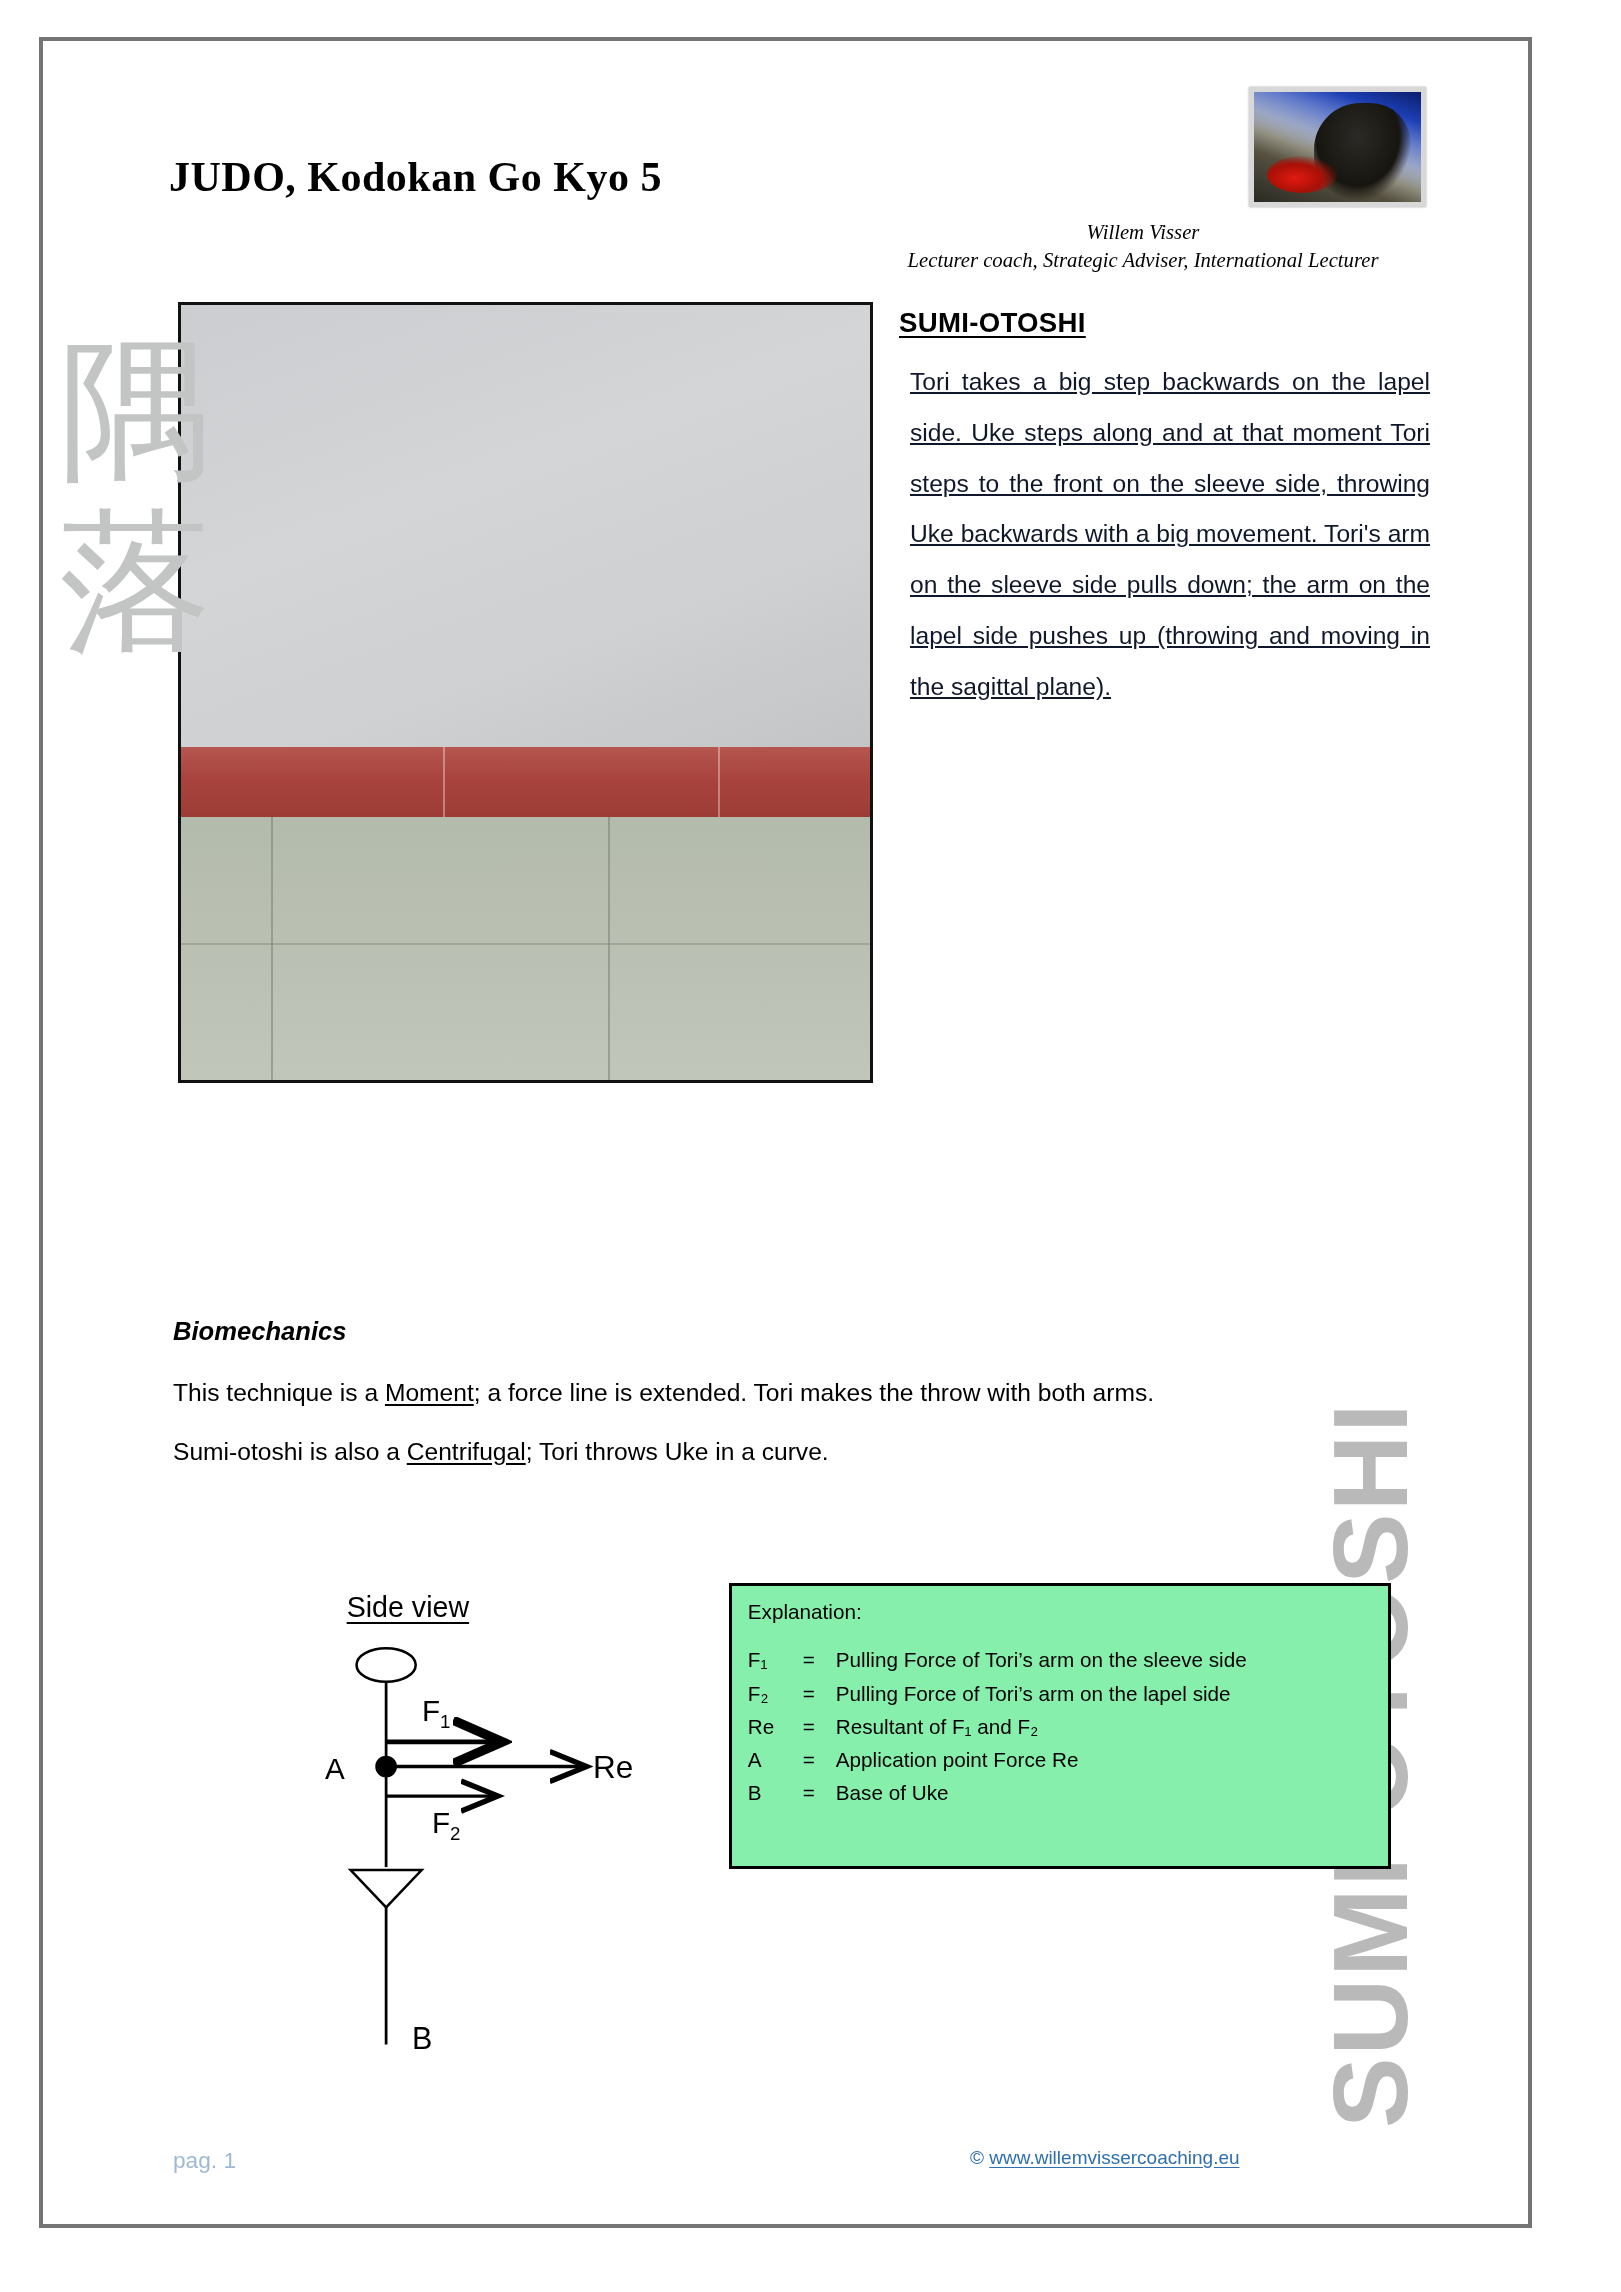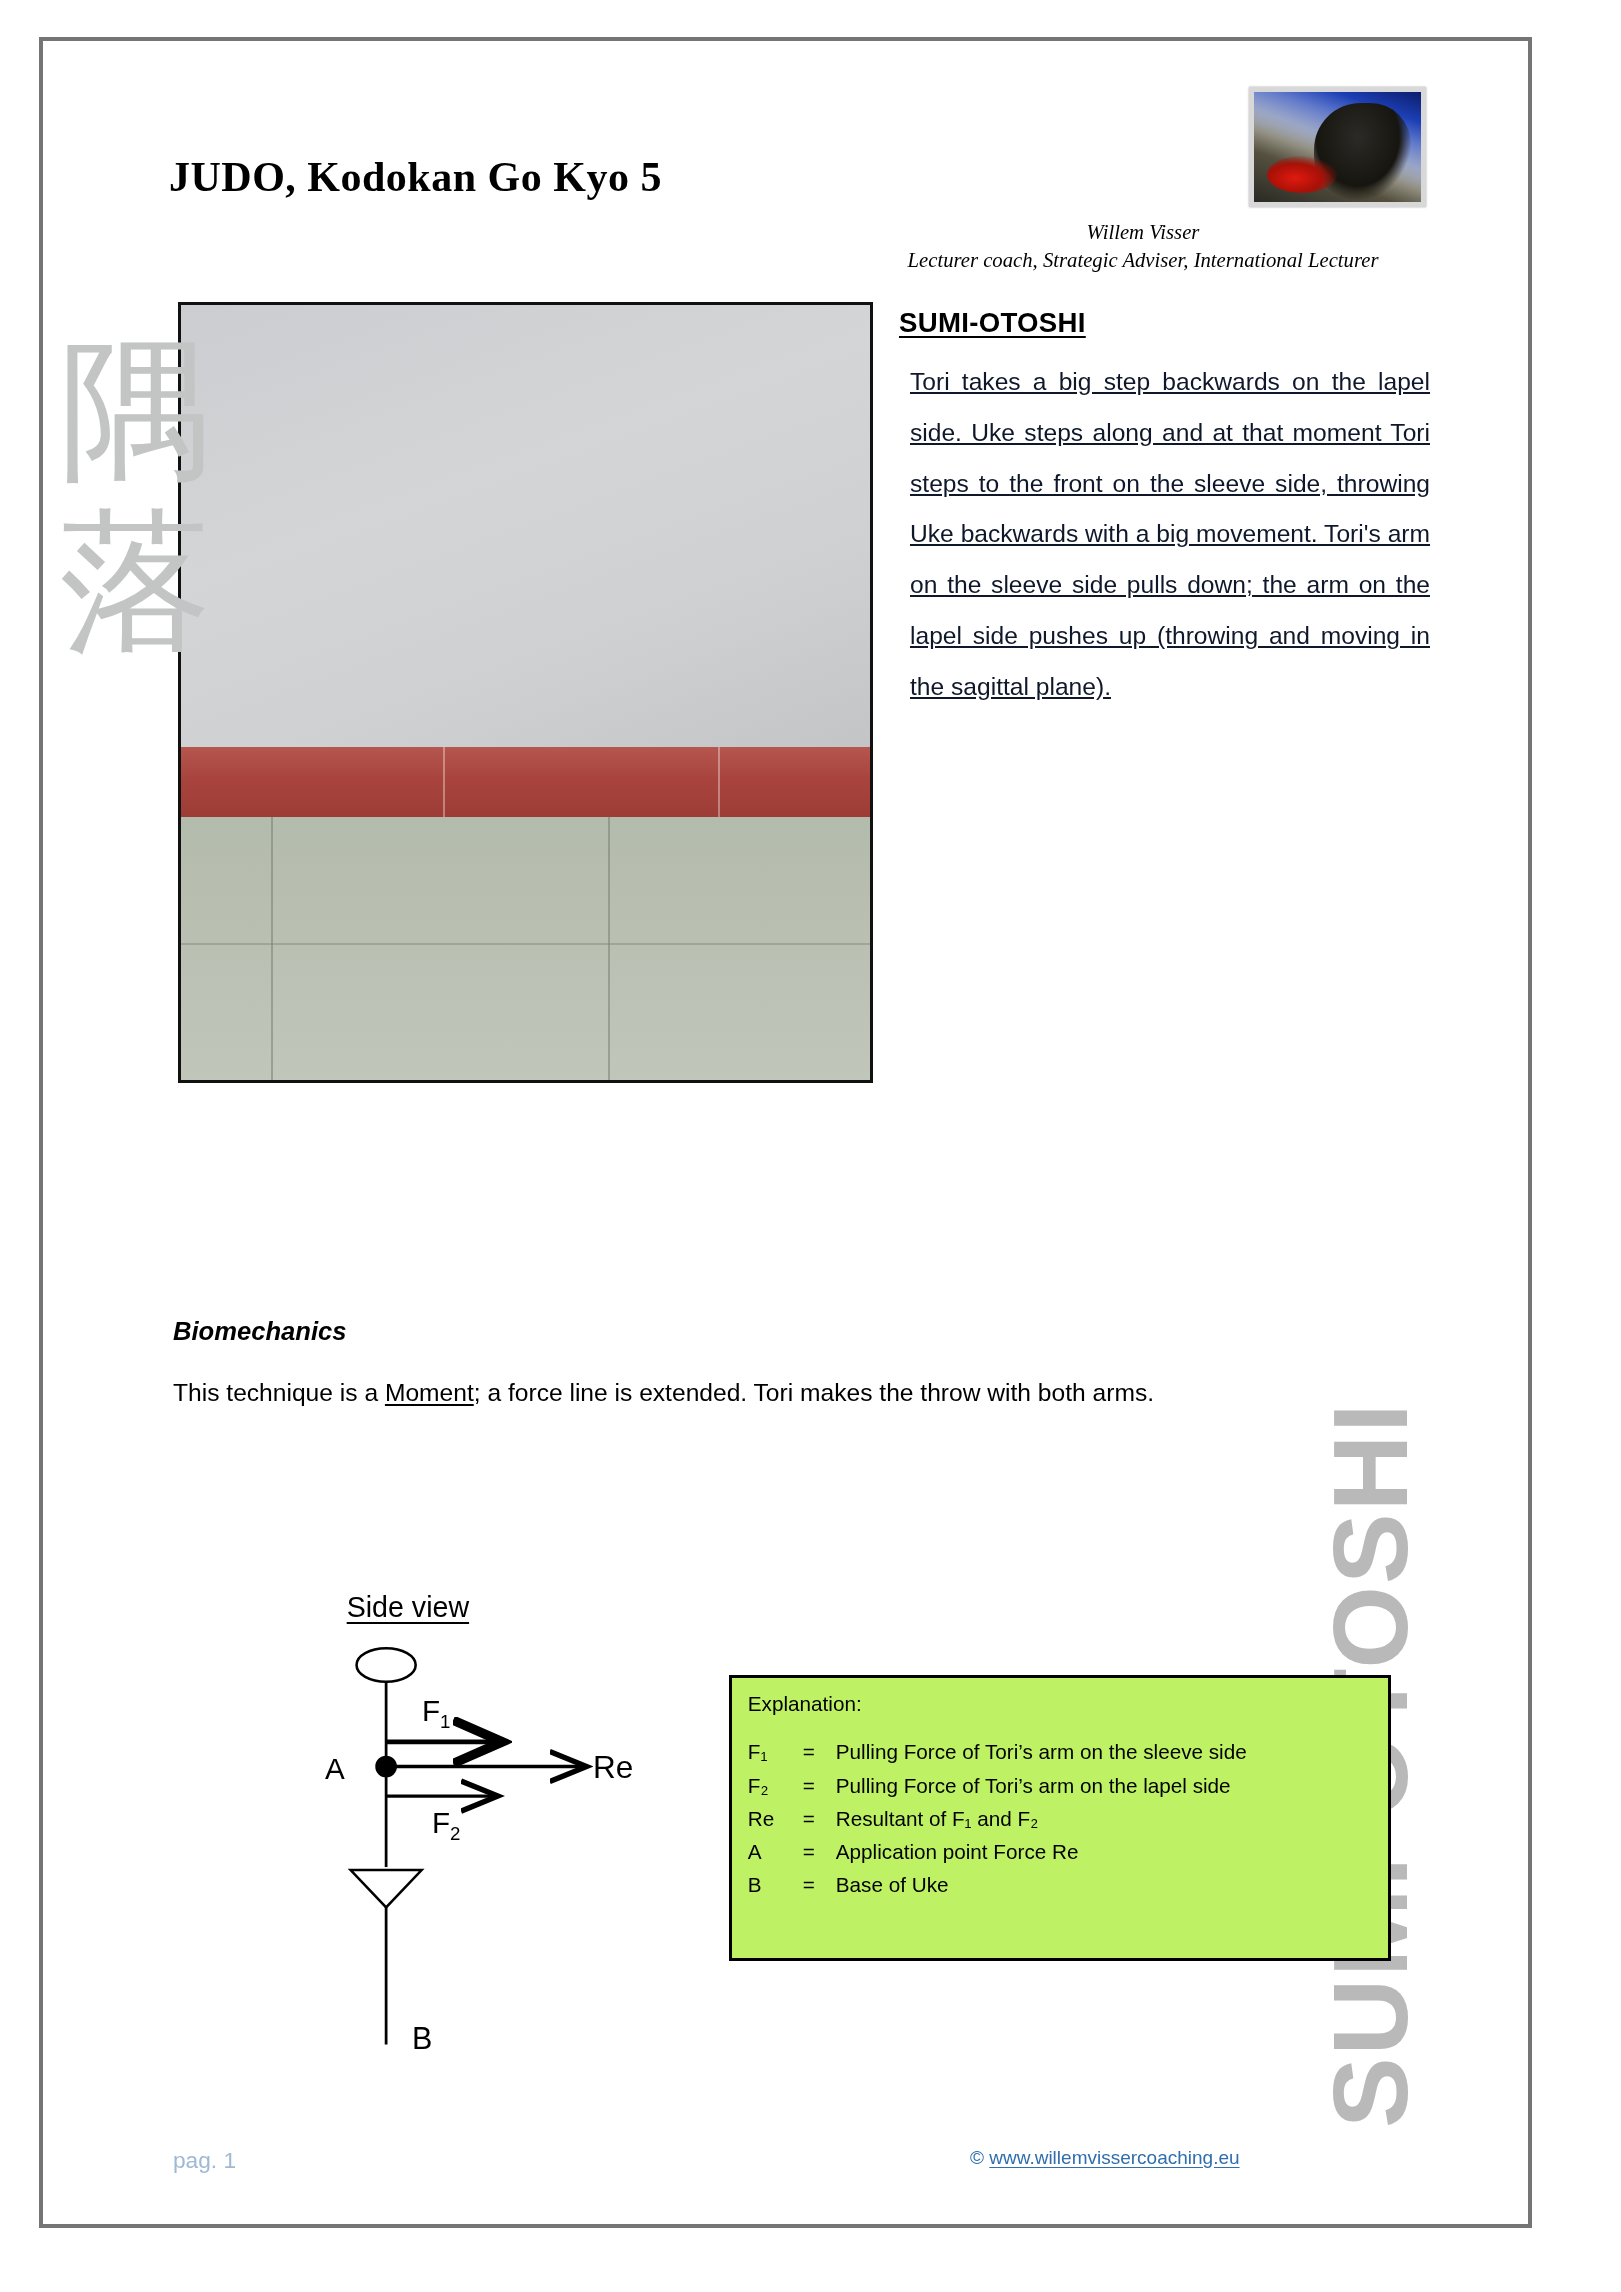--- a/index.html
+++ b/index.html
@@ -279,29 +279,29 @@
     font-size: 28.6px;
     color: #000;
     text-decoration: underline;
     text-underline-offset: 4.9px;
   }
 
   
   #legend-box {
     position: absolute;
     left: 729px;
-    top: 1675px;
+    top: 1583px;
     width: 662px;
     height: 286px;
     border: 3px solid #000;
     box-sizing: border-box;
     padding: 13.8px 15.8px;
     font-size: 20.7px;
     color: #000;
-    background: #bef264;
+    background: #86efac;
     z-index: 3;
   }
   #legend-box .legend-title { margin-bottom: 19.7px; }
   #legend-box table { border-collapse: collapse; }
   #legend-box td {
     padding: 1px 0;
     vertical-align: top;
     font-size: 20.7px;
     line-height: 1.5;
     white-space: nowrap;
@@ -390,20 +390,21 @@
 <div id="right-col">
   <div id="sumi-heading">SUMI-OTOSHI</div>
   <p id="explanation-body">Tori takes a big step backwards on the lapel side. Uke steps along and at that moment Tori steps to the front on the sleeve side, throwing Uke backwards with a big movement. Tori's arm on the sleeve side pulls down; the arm on the lapel side pushes up (throwing and moving in the sagittal plane).</p>
 </div>
 
 <div id="vert-watermark">SUMI-OTOSHI</div>
 
 <div id="biomech">
   <div id="biomech-heading">Biomechanics</div>
   <p><span>This technique is a </span><u>Moment</u><span>; a force line is extended. Tori makes the throw with both arms.</span></p>
+  <p><span>Sumi-otoshi is also a </span><u>Centrifugal</u><span>; Tori throws Uke in a curve.</span></p>
 </div>
 
 <div id="diagram">
   <div id="side-view-label">Side view</div>
 
   <svg width="414" height="493" viewBox="0 0 420 500">
 
     <ellipse cx="62" cy="75" rx="30" ry="17" fill="#ffffff" stroke="#000" stroke-width="2.6"></ellipse>
 
     <line x1="62" y1="92" x2="62" y2="280" stroke="#000" stroke-width="2.8"></line>

